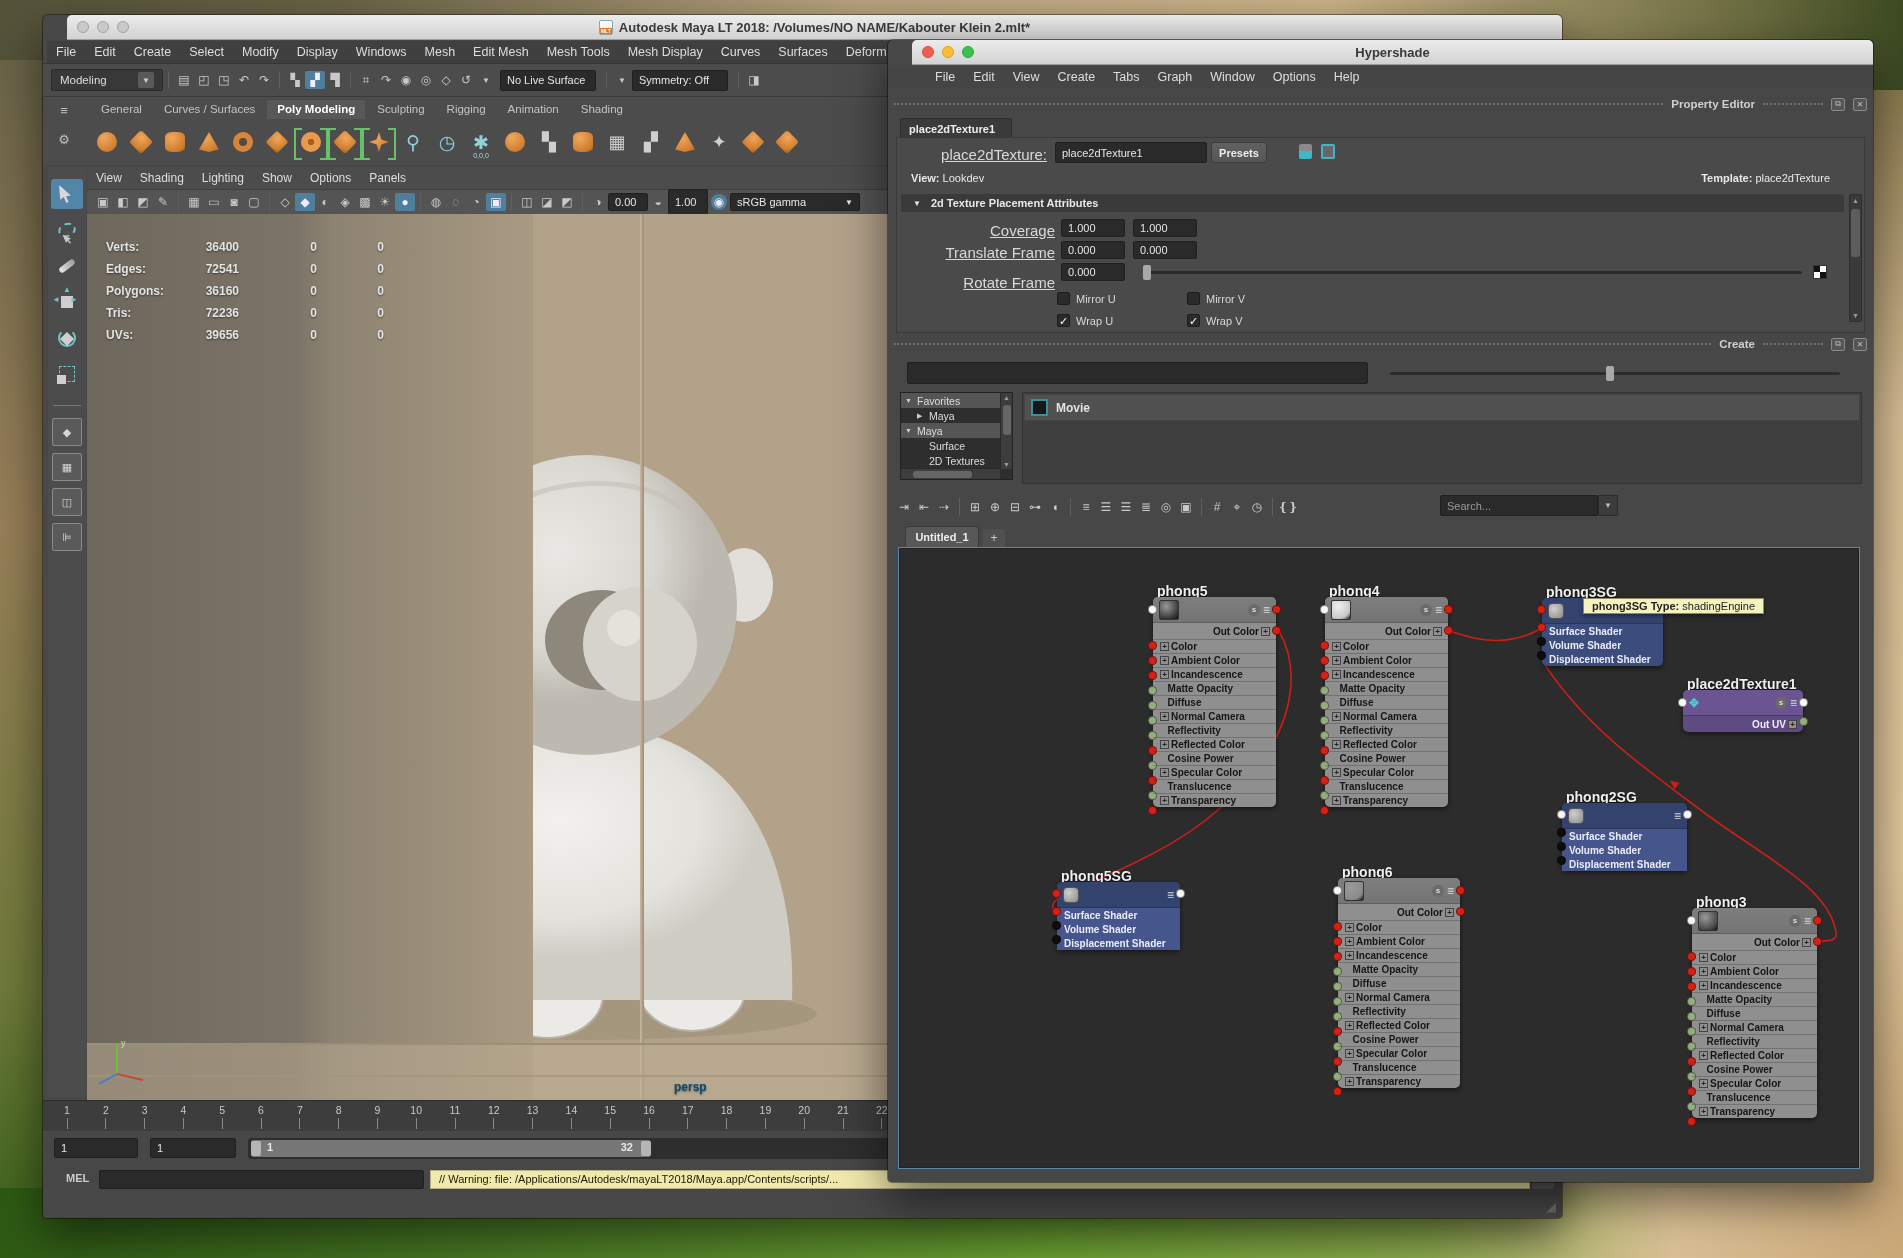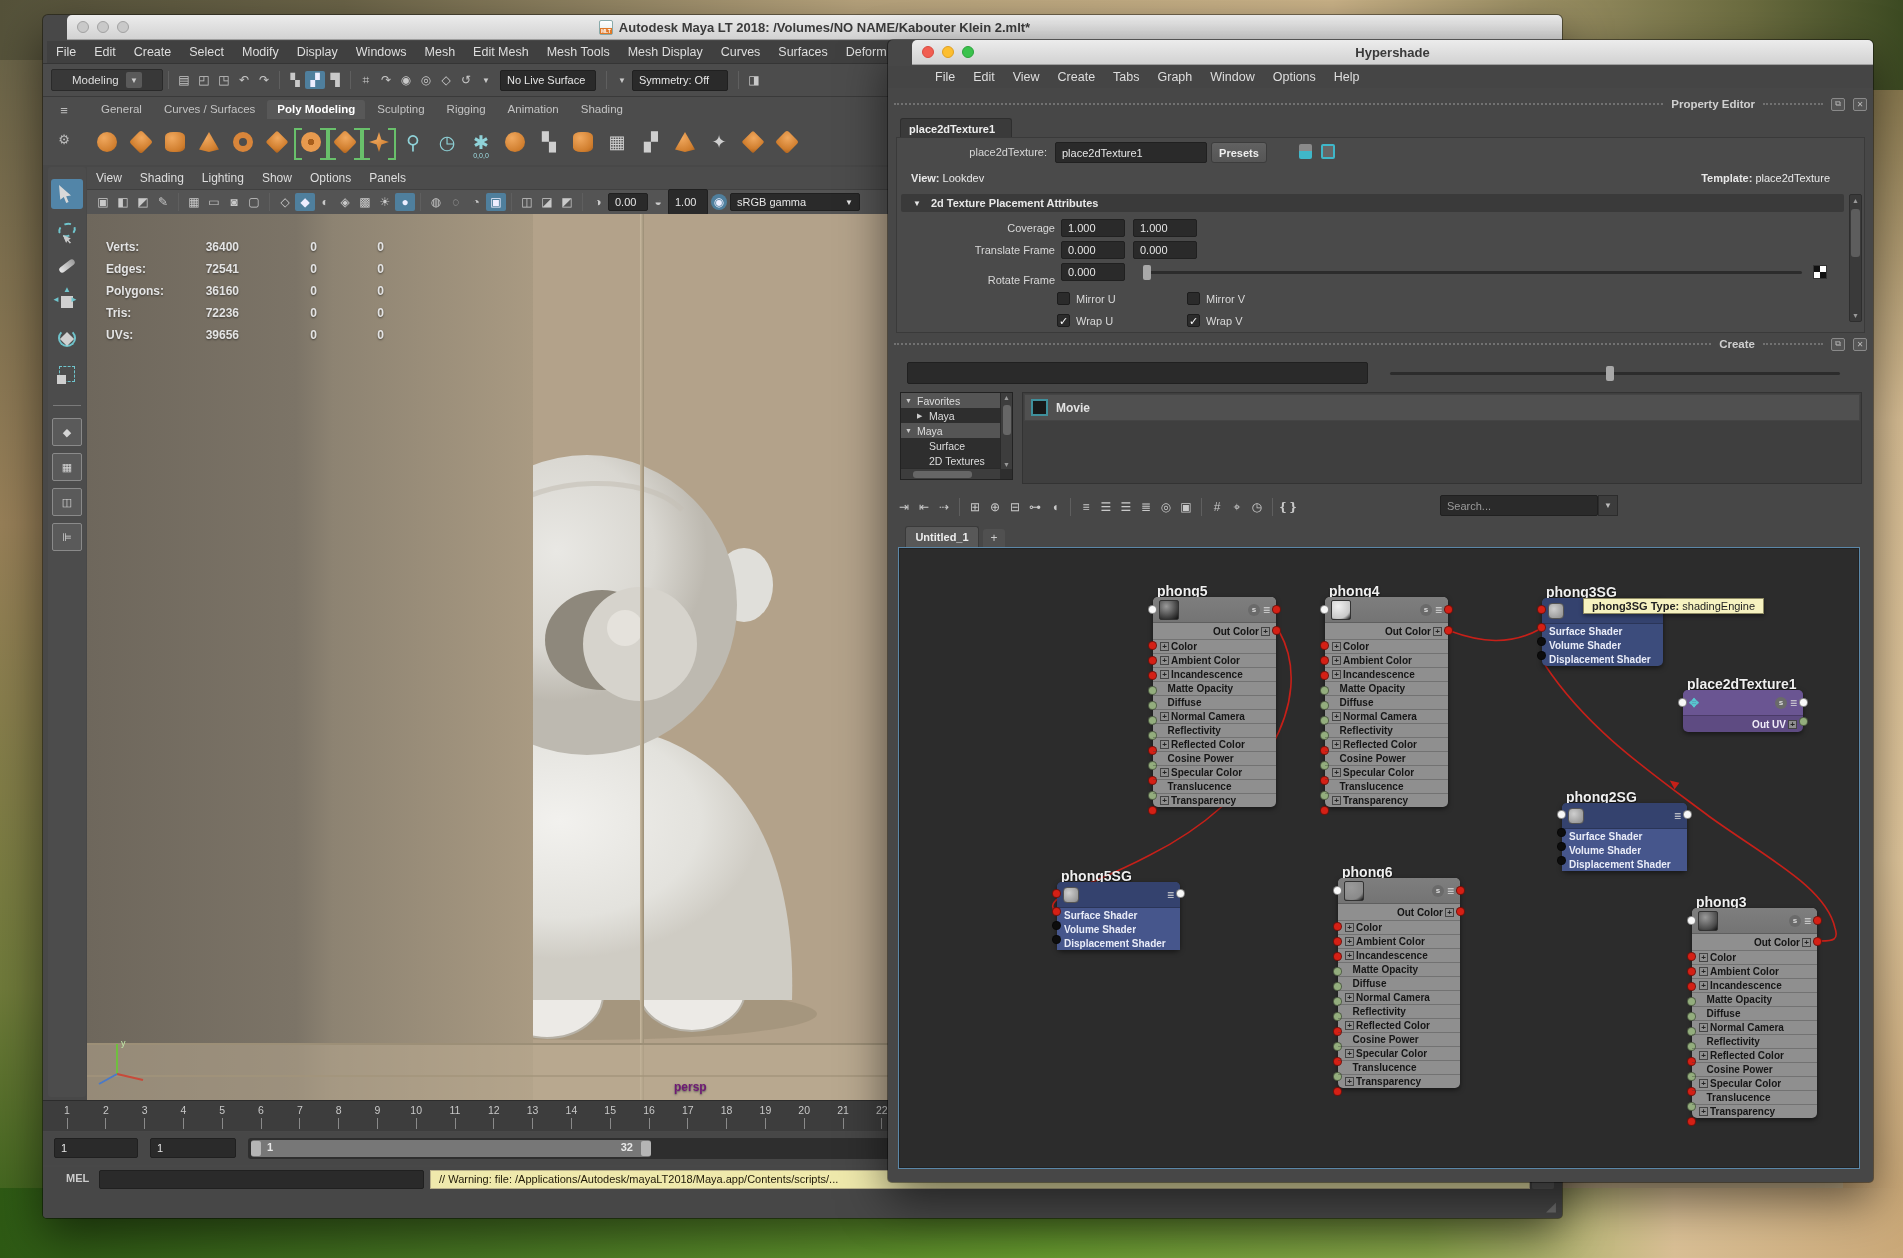--- a/index.html
+++ b/index.html
@@ -44,21 +44,21 @@
     color:#c9c9c9; font-size:12px; border-radius:2px; flex:none; }
   .icnbox.hl { background:#4f7f9d; color:#eef; }
   .vsep { width:1px; height:18px; background:#5f5f5f; margin:0 5px; flex:none; }
 
   
   #maya { left:43px; top:15px; width:1519px; height:1203px; background:#484848; }
   #maya-menubar { position:absolute; left:4px; top:26px; right:0; height:22px; background:#404040; }
   #maya-status { position:absolute; left:0; top:48px; right:0; height:33px; background:#4c4c4c; border-top:1px solid #353535;
     display:flex; align-items:center; padding-left:8px; }
   .mode-select { width:112px; height:22px; background:#383838; border:1px solid #2a2a2a; border-radius:2px;
-    color:#ddd; font-size:11.5px; display:flex; align-items:center; justify-content:space-between; padding:0 20px; }
+    color:#ddd; font-size:11.5px; display:flex; align-items:center; justify-content:space-between; padding:0 8px; }
   .mode-select .arr { width:16px; height:16px; background:#5a5a5a; border-radius:2px; font-size:8px; color:#ccc;
     display:flex; align-items:center; justify-content:center; }
   #maya-shelf { position:absolute; left:0; top:81px; right:0; height:69px; background:#4c4c4c; border-top:1px solid #3a3a3a; }
   #shelf-side { position:absolute; left:6px; top:6px; width:30px; height:58px; color:#bbb; font-size:13px; display:flex; flex-direction:column; align-items:center; gap:14px; }
   #shelf-tabs { position:absolute; left:48px; top:3px; display:flex; gap:2px; }
   .sh-tab { font-size:11.5px; color:#c3c3c3; padding:3px 10px 4px; border-radius:3px 3px 0 0; }
   .sh-tab.active { color:#fff; font-weight:bold; background:#585858; }
   #shelf-icons { position:absolute; left:50px; top:24px; display:flex; align-items:center; gap:6px; height:42px; }
   .shelf-ic { width:28px; height:28px; display:flex; align-items:center; justify-content:center; position:relative; flex:none; }
   .shelf-ic .sh { width:20px; height:20px; background:radial-gradient(circle at 35% 30%, #f0a85e, #d07e2e 70%, #a85e1c); }
@@ -110,21 +110,21 @@
   .vp-seam { position:absolute; left:553px; top:0; width:4px; height:100%; background:linear-gradient(90deg,#c9baa0,#9a8d75); }
   .vp-floor1 { position:absolute; left:0; top:829px; width:100%; height:2px; background:#9c8f77; }
   .vp-floor2 { position:absolute; left:0; top:861px; width:100%; height:2px; background:#a2947b; opacity:.7; }
   .vp-floorfill { position:absolute; left:0; top:831px; width:100%; height:55px; background:#bdae94; opacity:.5; }
   #vp-stats { position:absolute; left:19px; top:22px; font-size:12px; font-weight:bold; color:#e4e4e4; }
   .stat-row { display:flex; height:22px; align-items:center; text-shadow:0 1px 2px rgba(0,0,0,.5); }
   .stat-row .sl { width:75px; }
   .stat-row .sv { width:58px; text-align:right; }
   .stat-row .s1 { width:78px; text-align:right; }
   .stat-row .s2 { width:67px; text-align:right; }
-  #persp-label { position:absolute; left:587px; top:866px; color:#701a75; font-size:12px; font-weight:bold; text-shadow:0 1px 2px #555; }
+  #persp-label { position:absolute; left:587px; top:866px; color:#0c4a6e; font-size:12px; font-weight:bold; text-shadow:0 1px 2px #555; }
 
   #timeline { position:absolute; left:0; top:1085px; right:0; height:31px; background:#3d3d3d; border-top:1px solid #2c2c2c; }
   .tick { position:absolute; top:3px; width:30px; margin-left:-15px; text-align:center; color:#c8c8c8; font-size:10.5px; }
   .tick i { display:block; width:1px; height:11px; background:#8a8a8a; margin:2px auto 0; }
   #rangebar { position:absolute; left:0; top:1117px; right:0; height:33px; background:#474747; display:flex; align-items:center; }
   #range-track { position:absolute; left:205px; top:6px; width:1300px; height:21px; background:#2e2e2e; border-radius:3px; }
   #range-inner { position:absolute; left:3px; top:2px; width:400px; height:17px; background:#777; border-radius:3px; }
   .range-h { position:absolute; top:1px; width:10px; height:15px; background:#b5b5b5; border-radius:2px; }
   #range-inner span { position:absolute; top:1px; font-size:11px; color:#e8e8e8; font-weight:bold; }
   #melbar { position:absolute; left:0; top:1152px; right:0; height:25px; background:#474747; }
@@ -137,21 +137,21 @@
   #hyper { left:888px; top:40px; width:985px; height:1142px; background:#474747; }
   #hyper-menubar { position:absolute; left:0; top:26px; right:0; height:22px; background:#454545; }
   .panel-header { position:absolute; left:6px; right:6px; height:16px; display:flex; align-items:center; gap:8px; }
   .dotline { flex:1; border-top:2px dotted #8e8e8e; opacity:.6; }
   .panel-header .ph-label { color:#cfcfcf; font-size:11.5px; font-weight:bold; }
   .ph-btn { width:14px; height:13px; border:1px solid #8a8a8a; border-radius:2px; color:#bbb; font-size:8px;
     display:flex; align-items:center; justify-content:center; background:#555; }
   .pe-tab { position:absolute; left:12px; top:78px; width:112px; height:20px; background:#3a3a3a; border:1px solid #2e2e2e; border-bottom:none;
     color:#eee; font-size:11px; font-weight:bold; display:flex; align-items:center; padding-left:8px; border-radius:3px 3px 0 0; }
   .pe-body { position:absolute; left:8px; top:97px; right:8px; height:196px; background:#4a4a4a; border:1px solid #3a3a3a; }
-  .rowlabel { position:absolute; color:#d8d8d8; font-size:11px; text-align:right; }
+  .rowlabel { position:absolute; color:#d8d8d8; font-size:15px; text-align:right;text-decoration:underline; }
   .secbar { position:absolute; left:4px; right:20px; height:18px; background:#3a3a3a; border-radius:2px;
     color:#e8e8e8; font-size:11px; font-weight:bold; display:flex; align-items:center; gap:10px; padding-left:12px; }
   .cb { position:absolute; width:13px; height:13px; background:#2b2b2b; border:1px solid #1c1c1c; border-radius:2px;
     color:#fff; font-size:11px; line-height:12px; text-align:center; }
   .cb + label { position:absolute; color:#d8d8d8; font-size:11px; }
   .slider-track { position:absolute; height:3px; background:#2c2c2c; border-radius:2px; }
   .slider-h { position:absolute; width:8px; height:15px; background:#a8a8a8; border-radius:2px; }
   .checker { position:absolute; width:14px; height:14px;
     background:conic-gradient(#fff 0 25%, #111 0 50%, #fff 0 75%, #111 0); border:1px solid #333; }
   .vscroll { position:absolute; width:13px; background:#3a3a3a; border:1px solid #2e2e2e; border-radius:2px; }

